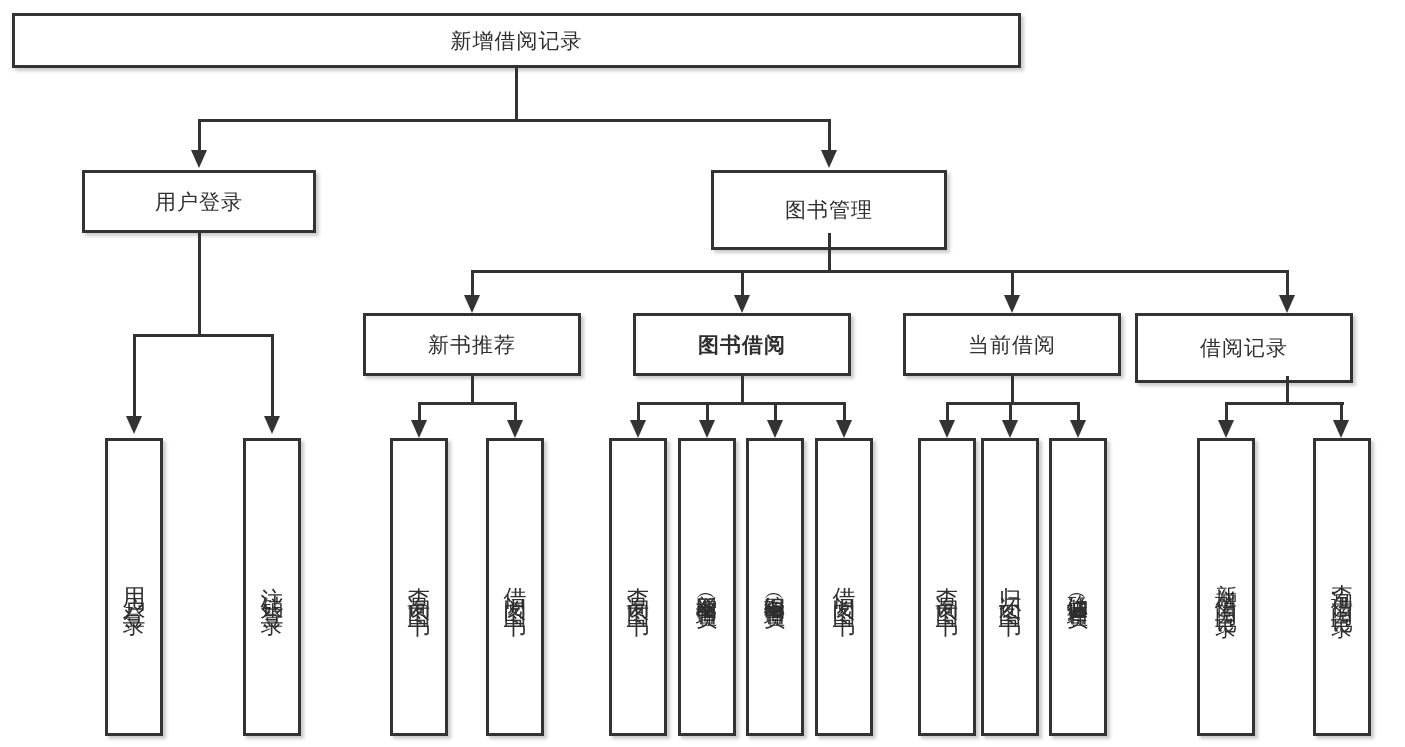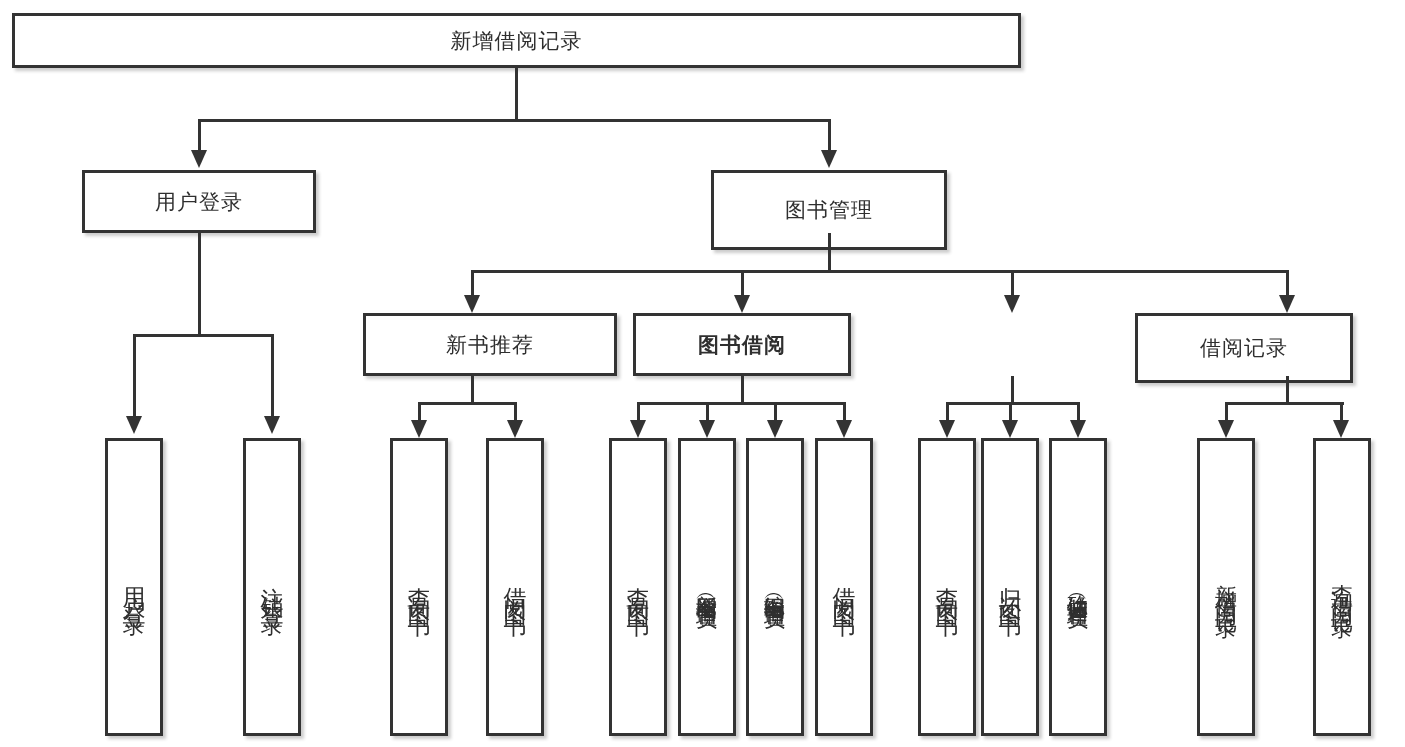--- a/index.html
+++ b/index.html
@@ -82,28 +82,31 @@
   </div>
 
   <div class="box hdr" style="left:82px; top:170px; width:234px; height:63px;">
     <span>用户登录</span>
   </div>
 
   <div class="box hdr" style="left:711px; top:170px; width:236px; height:80px;">
     <span>图书管理</span>
   </div>
 
-  <div class="box hdr" style="left:363px; top:313px; width:254px; height:63px;">
+  <div class="box hdr" style="left:363px; top:313px; width:218px; height:63px;">
     <span>新书推荐</span>
   </div>
 
   <div class="box hdr" style="left:633px; top:313px; width:218px; height:63px;font-weight:bold;">
     <span>图书借阅</span>
   </div>
 
+  <div class="box hdr" style="left:903px; top:313px; width:218px; height:63px;">
+    <span>当前借阅</span>
+  </div>
 
   <div class="box hdr" style="left:1135px; top:313px; width:218px; height:70px;">
     <span>借阅记录</span>
   </div>
 
   <div class="box leaf" style="left:105px;">
     <span class="lv-4">用户登录</span>
   </div>
   <div class="box leaf" style="left:243px;">
     <span class="lv-4">注销登录</span>

